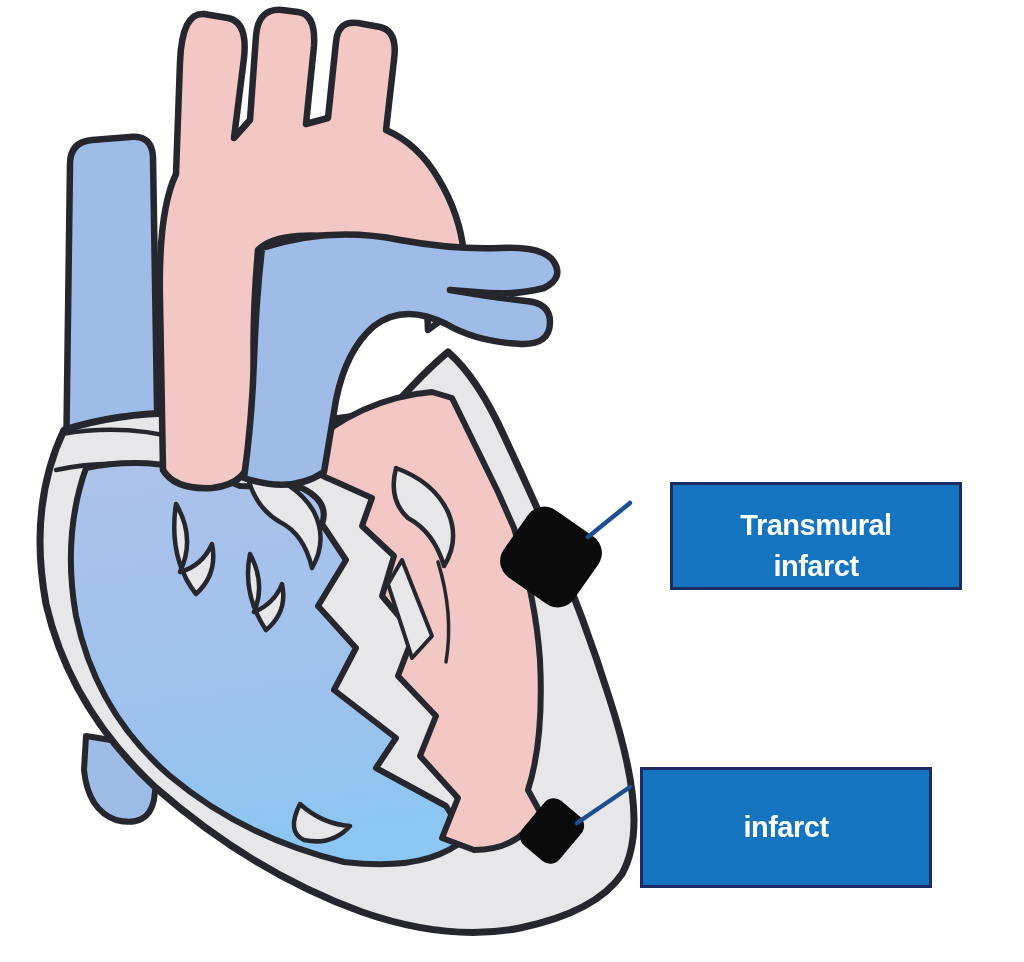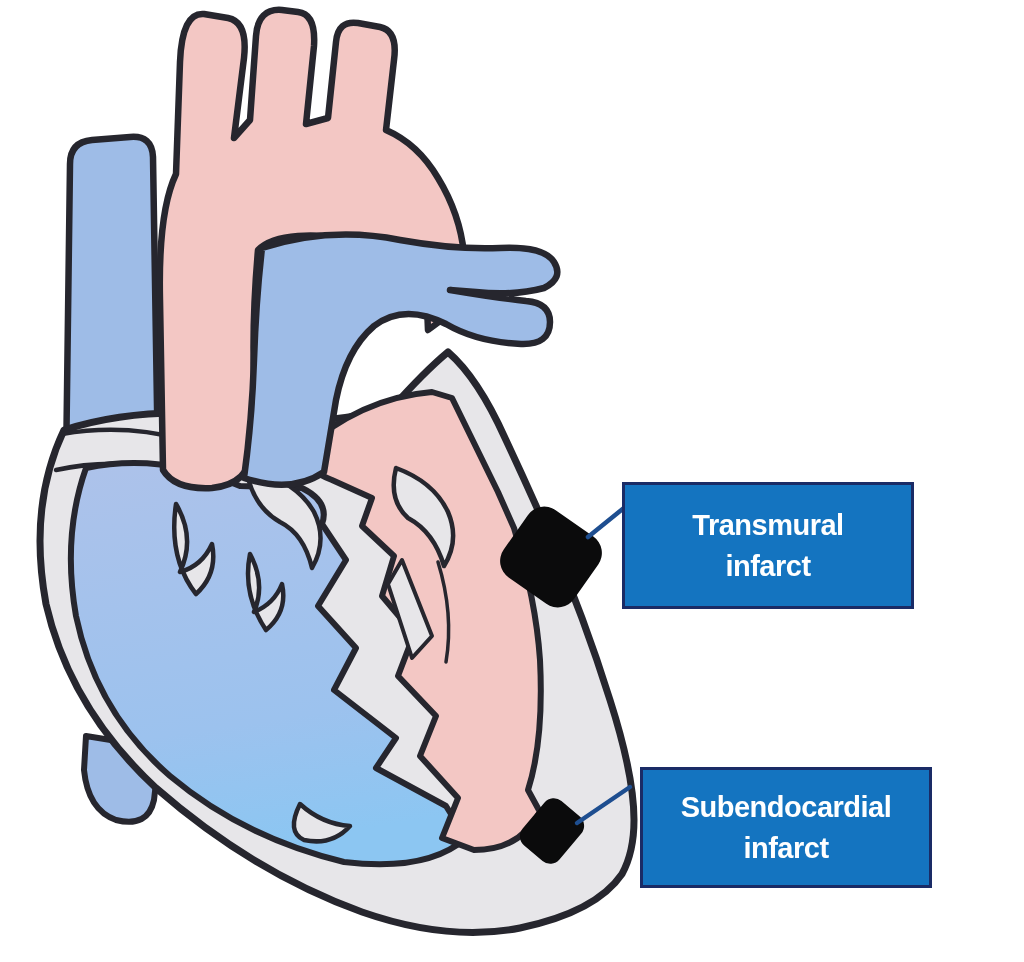--- a/index.html
+++ b/index.html
@@ -21,21 +21,21 @@
     display: flex;
     flex-direction: column;
     align-items: center;
     justify-content: center;
     text-align: center;
     font-weight: 700;
     font-size: 29px;
     line-height: 41px;
     letter-spacing: -0.5px;
   }
-  .label-box.transmural { left: 622px; top: 482px; width: 292px; height: 127px; }
+  .label-box.transmural { left: 670px; top: 482px; width: 292px; height: 108px; justify-content: flex-end; }
   .label-box.subendocardial { left: 640px; top: 767px; width: 292px; height: 121px; }
 </style>
 </head>
 <body>
 
 <div class="stage">
 
   <svg width="1024" height="962" viewBox="0 0 1024 962">
     <defs>
       <linearGradient id="gradChamberBlue" x1="0" y1="0" x2="0.15" y2="1">
@@ -98,17 +98,16 @@
     <line x1="588" y1="537" x2="630" y2="503" stroke="#1e4e90" stroke-width="4.5" stroke-linecap="round"></line>
     <line x1="577" y1="823" x2="630" y2="787" stroke="#1e4e90" stroke-width="4.5" stroke-linecap="round"></line>
   </svg>
 
   <div class="label-box transmural">
     <span>Transmural</span>
     <span>infarct</span>
   </div>
 
   <div class="label-box subendocardial">
-    <span>Subendocardial</span>
     <span>infarct</span>
   </div>
 
 </div>
 
 </body></html>

